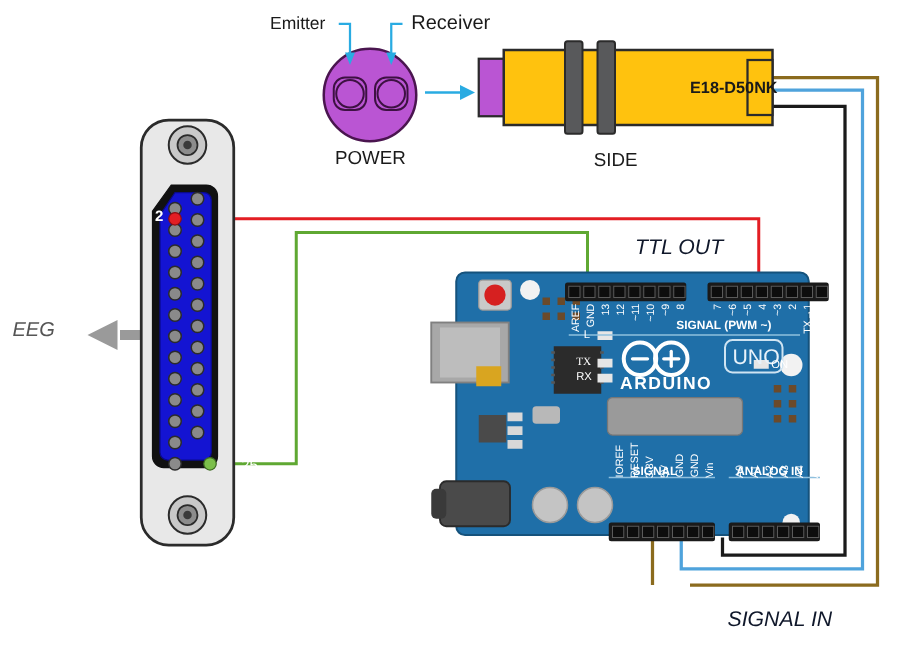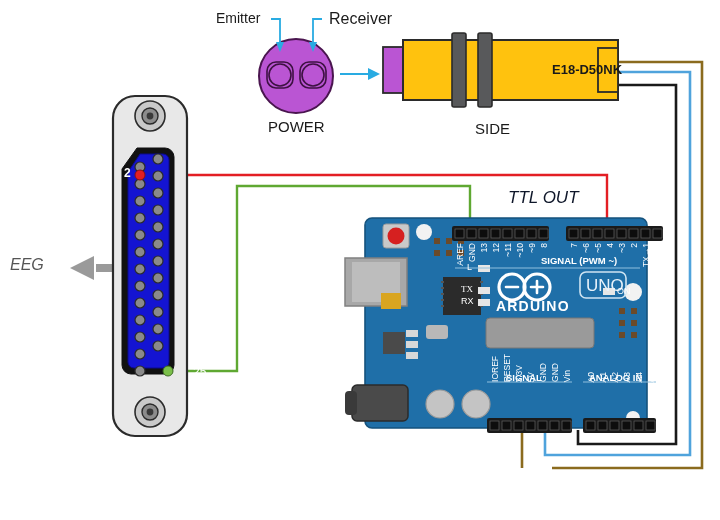--- a/index.html
+++ b/index.html
@@ -258,20 +258,21 @@
 </svg>
 
 <div class="lbl" style="left:216px;top:10px;font-size:14px;">Emitter</div>
 <div class="lbl" style="left:329px;top:10px;font-size:16px;">Receiver</div>
 <div class="lbl" style="left:268px;top:118px;font-size:15px;">POWER</div>
 <div class="lbl" style="left:475px;top:120px;font-size:15px;">SIDE</div>
 <div class="lbl" style="left:508px;top:62px;font-size:13px;font-weight:bold;padding-left:44px;">E18-D50NK</div>
 
 <div class="lbl lbl-grey" style="left:10px;top:256px;font-size:16px;color:#555;">EEG</div>
 <div class="lbl lbl-grey" style="left:508px;top:188px;font-size:17px;">TTL OUT</div>
+<div class="lbl lbl-grey" style="left:582px;top:486px;font-size:17px;">SIGNAL IN</div>
 
 <div class="lbl" style="left:124px;top:166px;font-size:12px;font-weight:bold;color:#ffffff;">2</div>
 <div class="lbl" style="left:155px;top:365px;font-size:12px;font-weight:normal;color:#ffffff;margin-left:38px;">25</div>
 
 <div class="lbl" style="left:496px;top:298px;font-size:14px;font-weight:bold;color:#ffffff;letter-spacing:1.2px;">ARDUINO</div>
 <div class="lbl" style="left:586px;top:276px;font-size:17px;color:#e8f2fa;">UNO</div>
 <div class="lbl" style="left:617px;top:286px;font-size:9px;color:#ffffff;">ON</div>
 <div class="lbl" style="left:467px;top:262px;font-size:9px;color:#ffffff;">L</div>
 <div class="lbl" style="left:461px;top:284px;font-size:9px;color:#ffffff;font-family:Liberation Serif, serif;">TX</div>
 <div class="lbl" style="left:461px;top:296px;font-size:9px;color:#ffffff;">RX</div>

